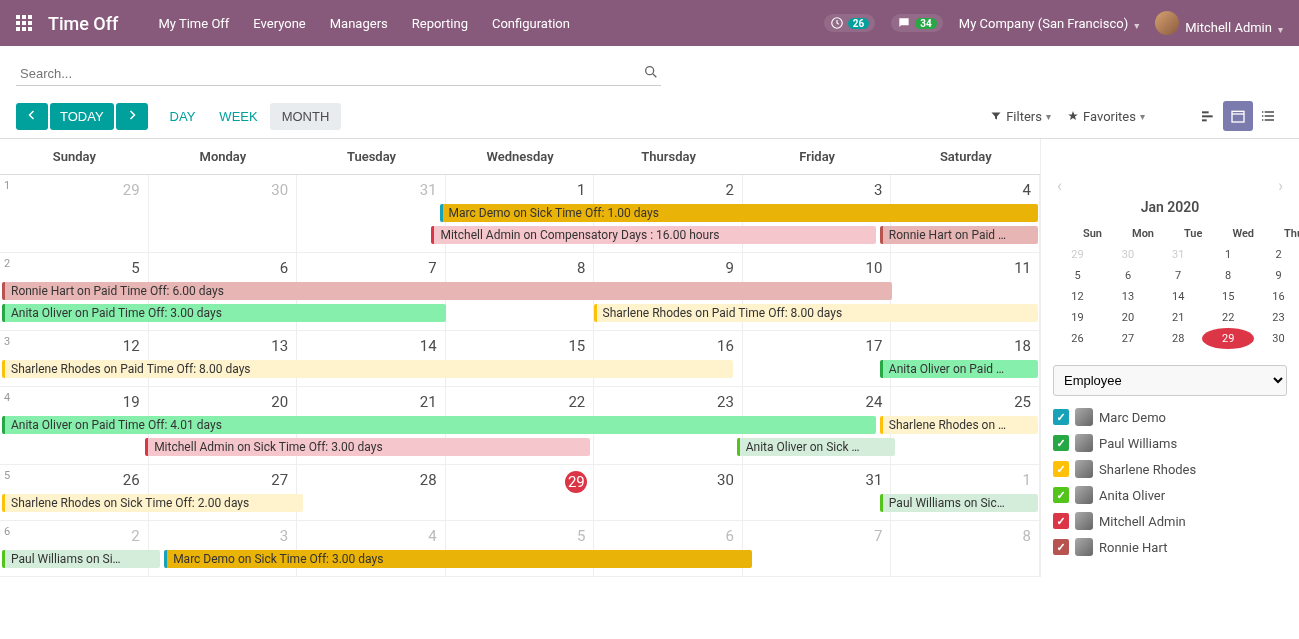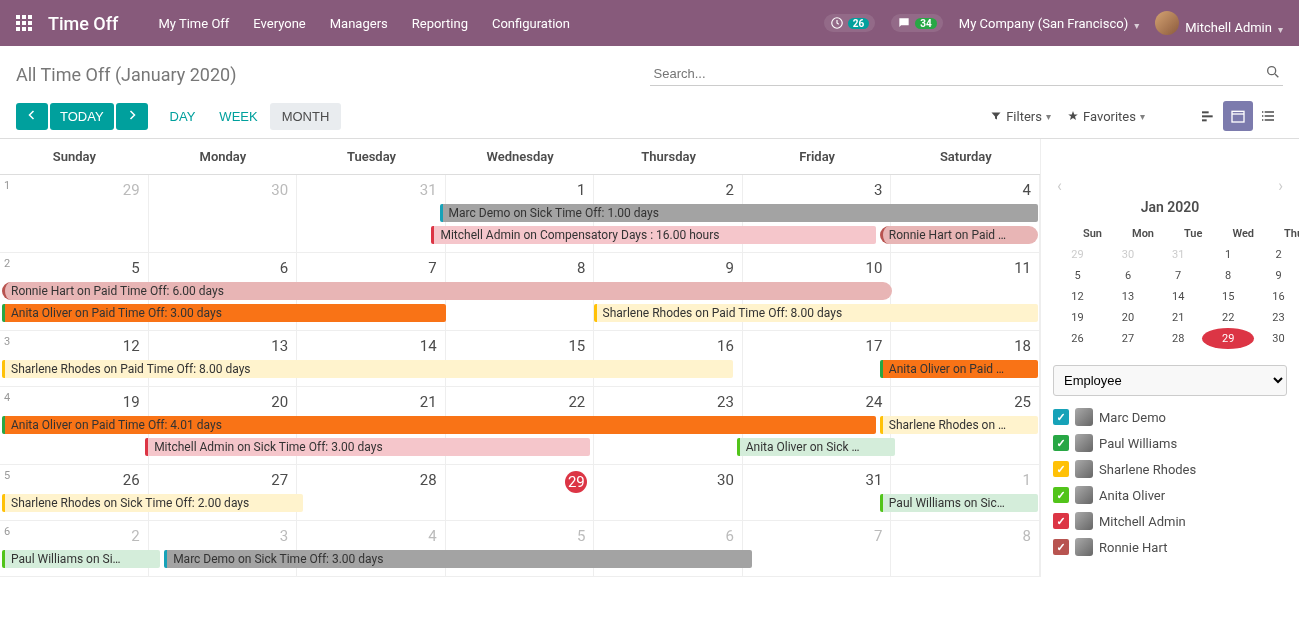--- a/index.html
+++ b/index.html
@@ -45,25 +45,25 @@
 .cal-head div { flex: 1; text-align: center; padding: 10px 0; font-weight: 600; color: #4c4c4c; }
 .cal-body { display: flex; flex-direction: column; }
 .week { display: flex; border-bottom: 1px solid #eee; position: relative; min-height: 78px; }
 .wnum { position: absolute; left: 4px; top: 4px; font-size: 11px; color: #999; z-index: 1; }
 .day { flex: 1; border-right: 1px solid #eee; position: relative; padding-top: 24px; }
 .day:last-child { border-right: none; }
 .dnum { position: absolute; top: 6px; right: 8px; font-size: 15px; color: #4c4c4c; }
 .dnum.other { color: #bbb; }
 .dnum.today { background: #dc3545; color: #fff; border-radius: 50%; width: 22px; height: 22px; display: flex; align-items: center; justify-content: center; right: 6px; }
 .event { font-size: 12px; padding: 2px 6px; margin: 1px 2px; white-space: nowrap; overflow: hidden; text-overflow: ellipsis; border-left: 3px solid; border-radius: 2px; cursor: pointer; }
-.e-blue { background: #a3a3a3; border-color: #17a2b8; color: #333; }
+.e-blue { background: #eab308; border-color: #17a2b8; color: #333; }
 .e-red { background: #f5c6cb; border-color: #dc3545; color: #333; }
 .e-yellow { background: #fff3cd; border-color: #ffc107; color: #333; }
-.e-green { background: #f97316; border-color: #28a745; color: #333; }
-.e-dred { background: #e8b5b5; border-color: #b85450; color: #333; border-radius: 9px; }
+.e-green { background: #86efac; border-color: #28a745; color: #333; }
+.e-dred { background: #e8b5b5; border-color: #b85450; color: #333; }
 .e-lgreen { background: #d4edda; border-color: #52c41a; color: #333; }
 .event-row { position: absolute; height: 20px; left: 0; right: 0; display: flex; }
 
 .sidebar { width: 258px; padding: 8px 12px; }
 .mini { }
 .mini-head { display: flex; align-items: center; justify-content: space-between; padding: 8px 0; }
 .mini-nav { color: #ccc; cursor: pointer; font-size: 16px; padding: 0 4px; }
 .mini-title { font-weight: 600; font-size: 14px; margin-top: 44px; }
 .mini-grid { display: grid; grid-template-columns: repeat(7,1fr); gap: 0; text-align: center; font-size: 11px; }
 .mini-grid .mh { font-weight: 600; color: #4c4c4c; padding: 4px 0; margin-left: 30px; }
@@ -126,21 +126,20 @@
     <div class="user">
       <div class="avatar"></div>
       <span>Mitchell Admin</span>
       <span class="caret">▾</span>
     </div>
   </div>
 </div>
 
 <div class="cp">
   <div class="cp-top">
-    <div class="breadcrumb">All Time Off (January 2020)</div>
     <div class="search-wrap">
       <input class="search-input" placeholder="Search..." style="">
       <span class="search-icon">
         <svg width="16" height="16" viewBox="0 0 24 24">
             <circle cx="10" cy="10" r="6" fill="none" stroke="#666" stroke-width="2"></circle>
             <path d="M15 15l5 5" stroke="#666" stroke-width="2"></path>
           </svg>
       </span>
     </div>
   </div>

